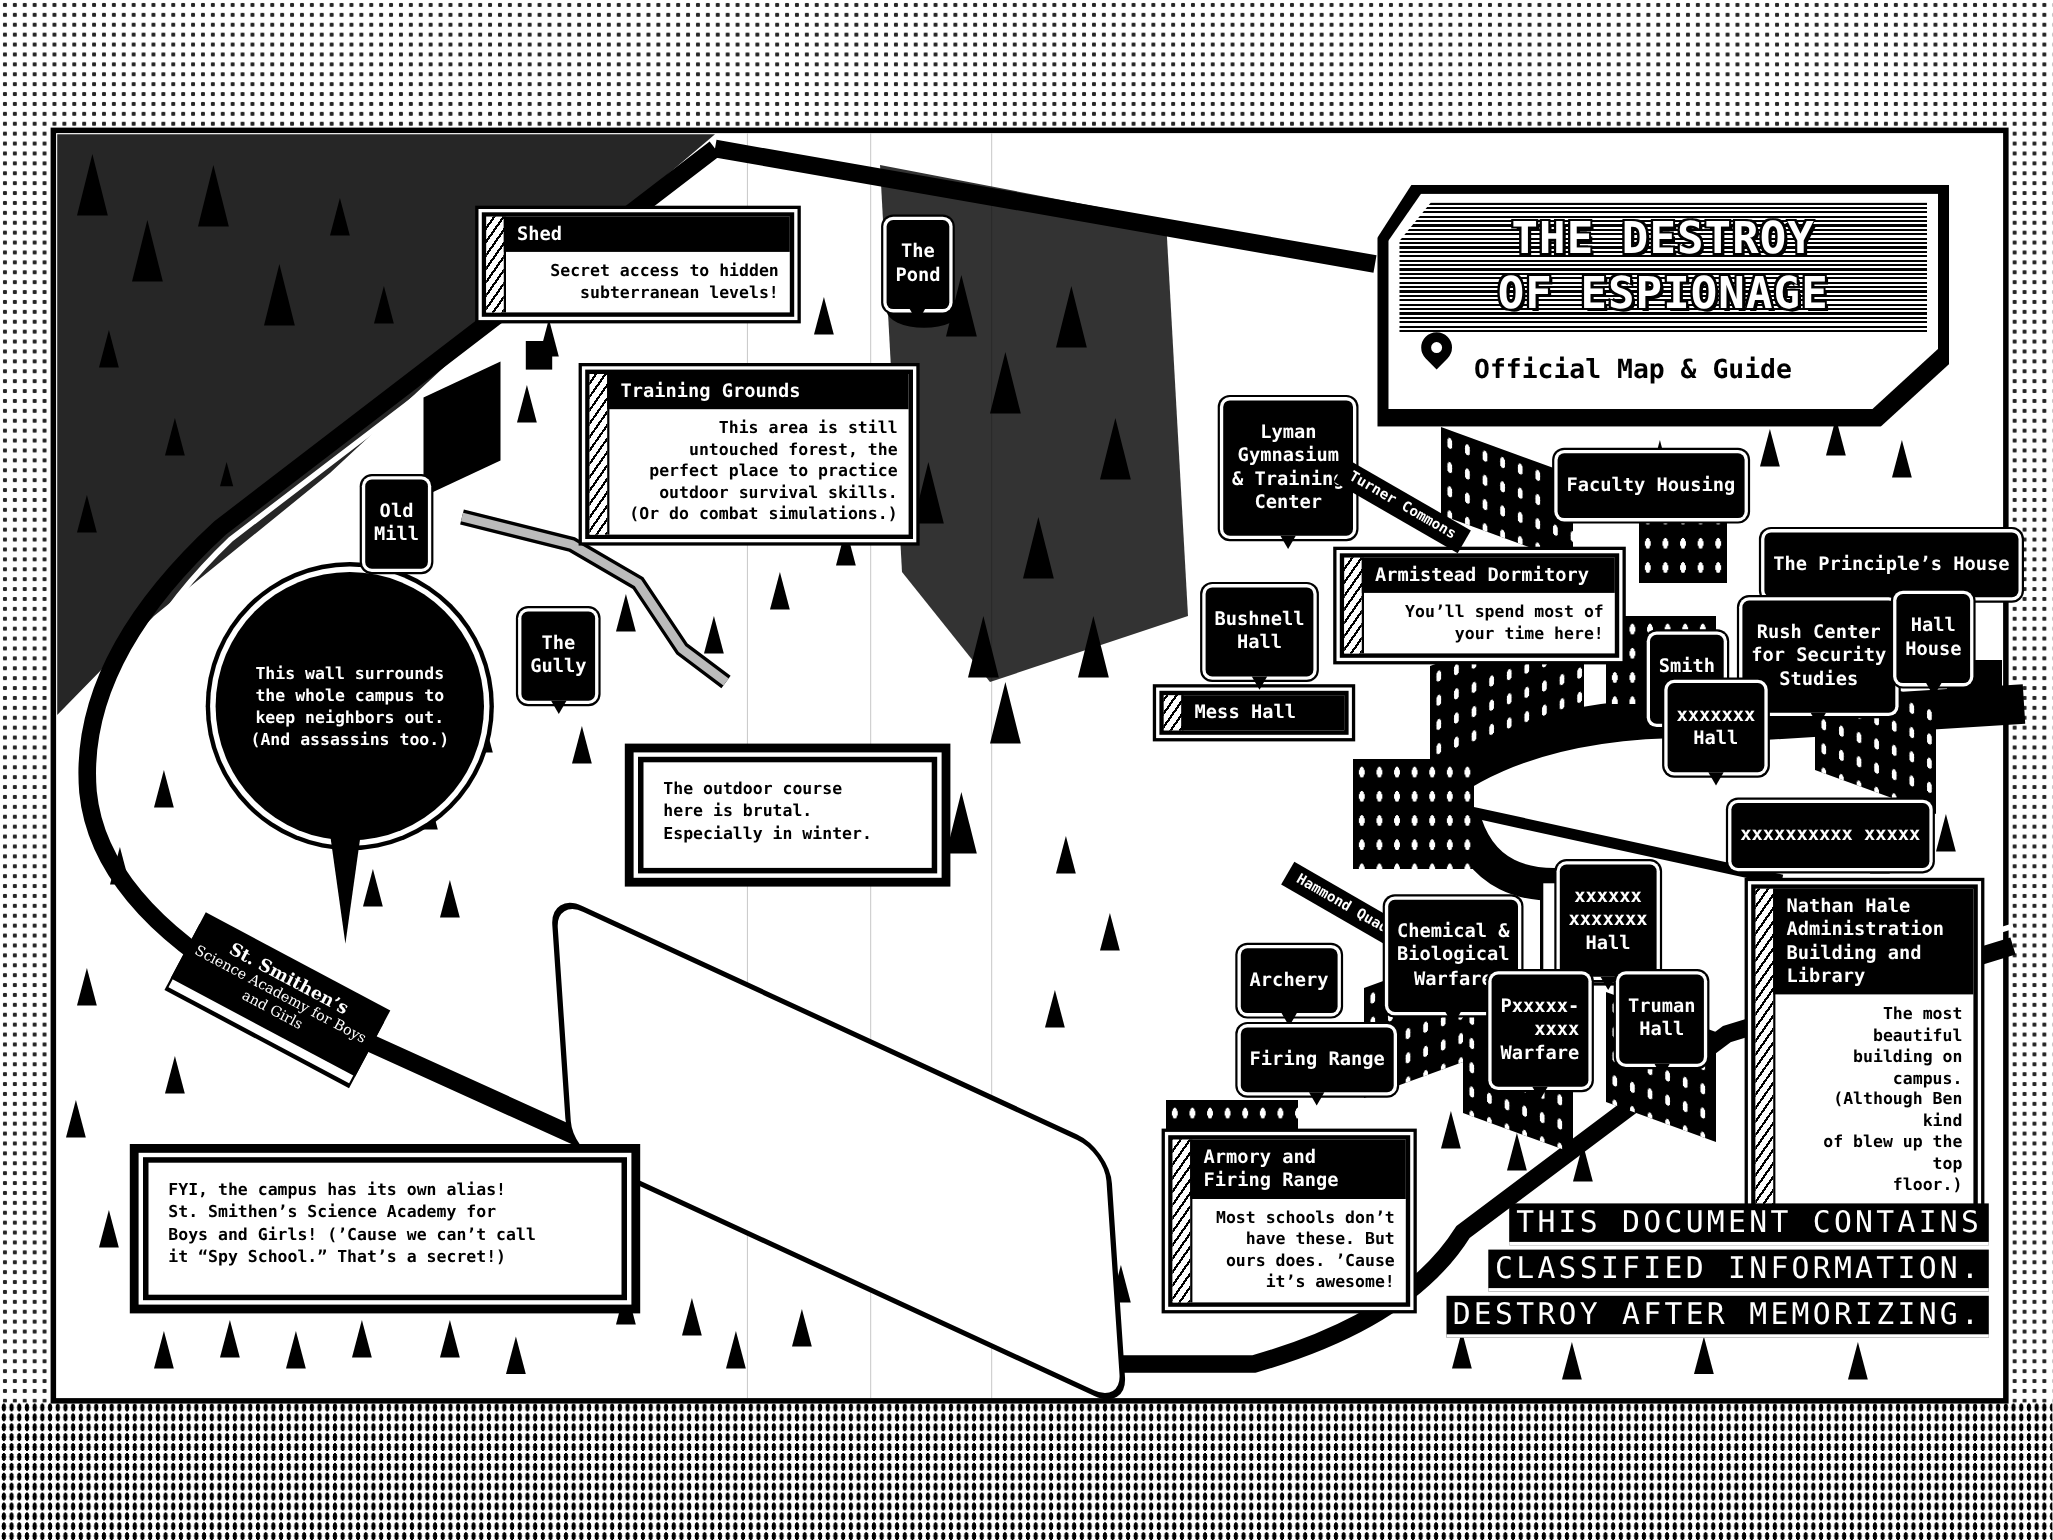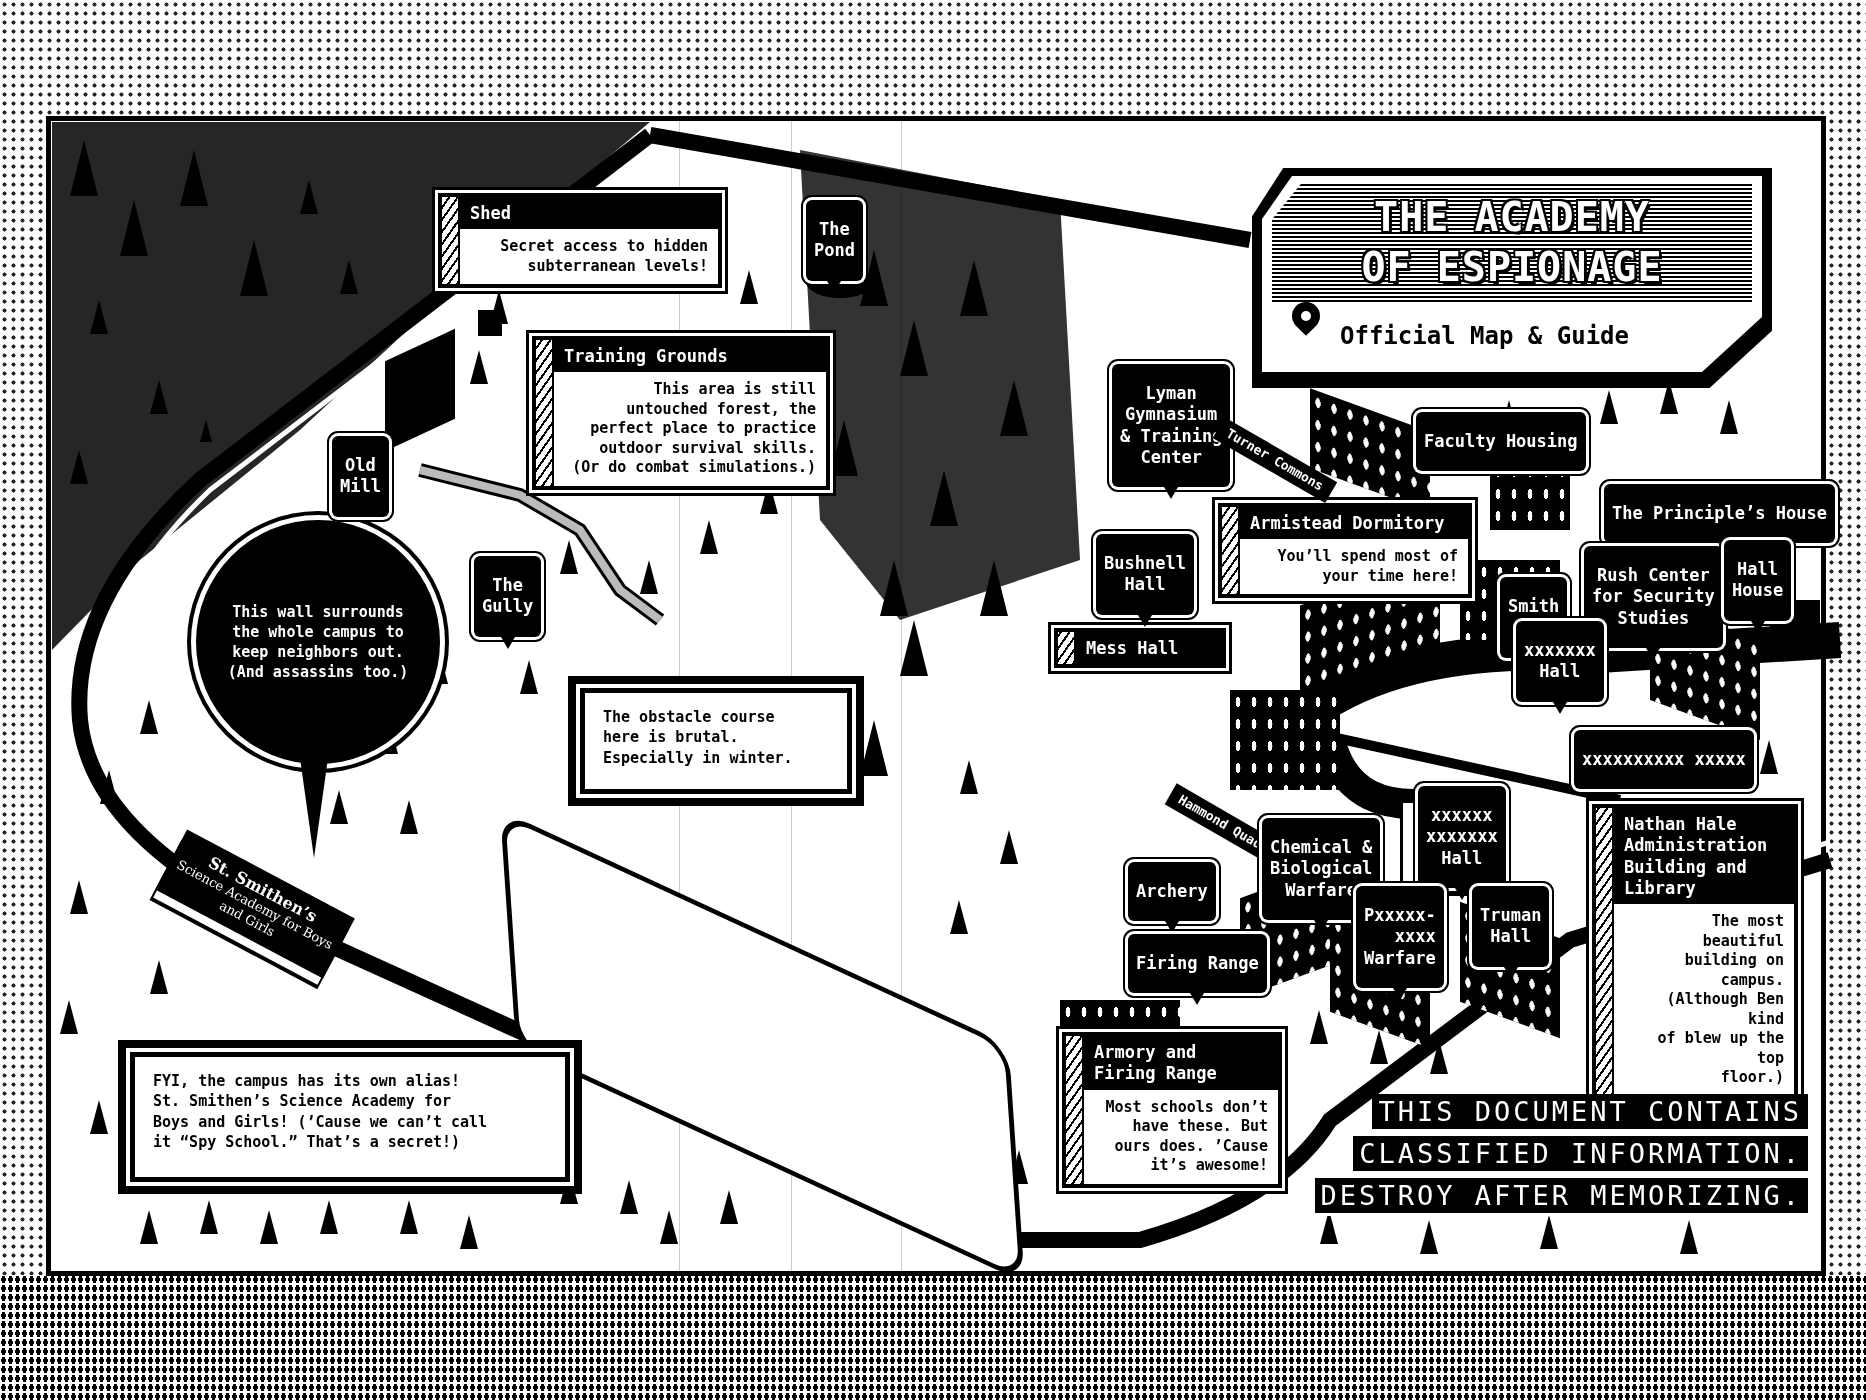--- a/index.html
+++ b/index.html
@@ -187,21 +187,21 @@
 <div class="bldg win" style="left:1460px;top:920px;width:100px;height:100px;transform:skewY(20deg);"></div>
 <div class="bldg win" style="left:1060px;top:1000px;width:120px;height:40px;"></div>
 <div class="bldg white win" style="left:1400px;top:800px;width:90px;height:90px;"></div>
 
 <div class="obstacle"></div>
 
 <div class="title-box"></div>
 <div class="title-inner"></div>
 <div class="title-lines"></div>
 <div class="title-text">
-  <div>THE ACADEMY</div>
+  <div>THE DESTROY</div>
   <div>OF ESPIONAGE</div>
 </div>
 <div class="pin"></div>
 <div class="subtitle">Official Map &amp; Guide</div>
 
 <div class="callout" style="left:438px;top:193px;width:284px;">
   <div class="hatch"></div>
   <div class="head">Shed</div>
   <div class="body">Secret access to hidden
 subterranean levels!</div>
@@ -251,21 +251,21 @@
 ours does. ’Cause
 it’s awesome!</div>
 </div>
 
 <div class="wall-bubble">This wall surrounds
 the whole campus to
 keep neighbors out.
 (And assassins too.)</div>
 <div class="wall-ptr"></div>
 
-<div class="plain" style="left:580px;top:688px;width:272px;height:106px;">The obstacle course
+<div class="plain" style="left:580px;top:688px;width:272px;height:106px;">The outdoor course
 here is brutal.
 Especially in winter.</div>
 
 <div class="plain" style="left:130px;top:1052px;width:440px;height:130px;">FYI, the campus has its own alias!
 St. Smithen’s Science Academy for
 Boys and Girls! (’Cause we can’t call
 it “Spy School.” That’s a secret!)</div>
 
 <div class="sign">
   <b>St. Smithen’s</b>

